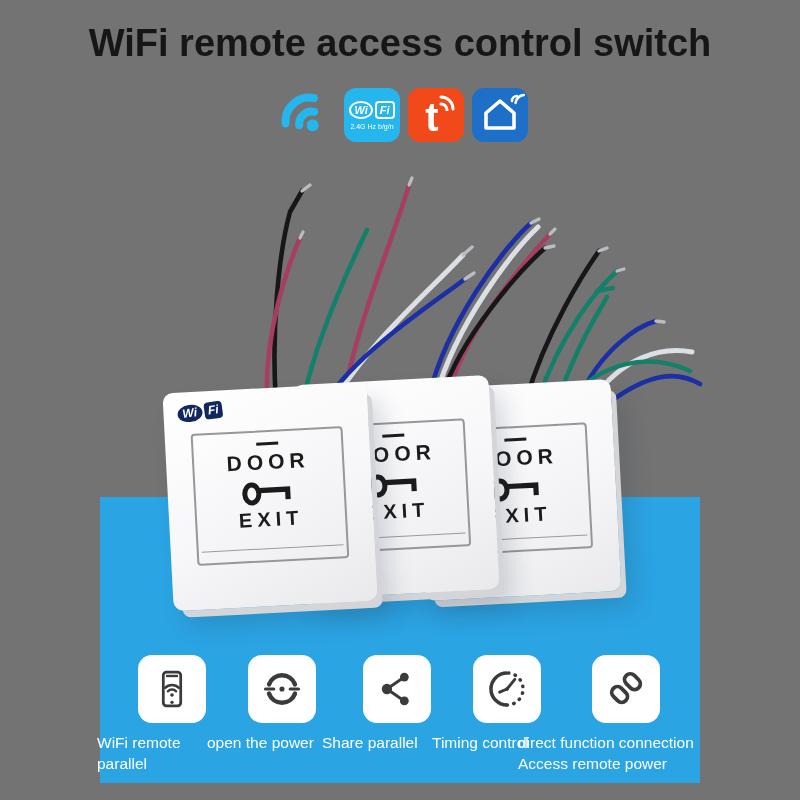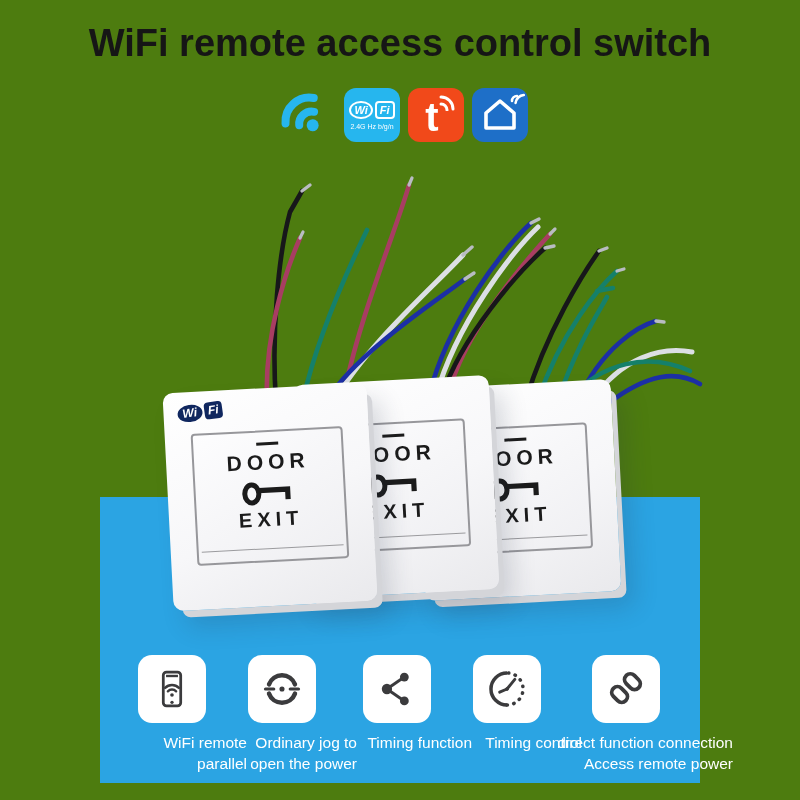--- a/index.html
+++ b/index.html
@@ -1,16 +1,16 @@
 <!DOCTYPE html>
 <html><head>
 <meta charset="utf-8">
 <style>
   html,body{margin:0;padding:0;background:#ffffff;}
-  .canvas{position:relative;width:800px;height:800px;background:#4d7c0f;overflow:hidden;
+  .canvas{position:relative;width:800px;height:800px;background:#737373;overflow:hidden;
           font-family:"Liberation Sans", sans-serif;}
 
   
   .title{position:absolute;top:22px;left:0;width:100%;text-align:center;
          font-size:38px;font-weight:700;color:#161616;letter-spacing:0;margin:0;}
 
   
   .brand-row{position:absolute;top:86px;left:50%;transform:translateX(-50%);
              display:flex;align-items:center;gap:8px;height:58px;}
   .wifi-signal-svg{overflow:visible;}
@@ -58,21 +58,21 @@
   .p-fi{background:#10275f;color:#fff;font-size:12px;font-weight:700;font-style:italic;
         border-radius:4px;padding:2px 4px;line-height:13px;margin-left:2px;}
 
   
   .feature{position:absolute;top:655px;z-index:5;}
   .f1{left:97px;width:150px;}  .f2{left:207px;width:150px;}
   .f3{left:322px;width:150px;} .f4{left:432px;width:150px;}
   .f5{left:518px;width:215px;}
   .feature-card{width:68px;height:68px;margin:0 auto;background:#fff;border-radius:14px;
                 display:flex;align-items:center;justify-content:center;}
-  .feature-label{margin-top:9px;text-align:right;color:#fff;font-size:15.5px;line-height:21px;}
+  .feature-label{margin-top:9px;text-align:left;color:#fff;font-size:15.5px;line-height:21px;}
   .fsvg{stroke:#3b3b3d;fill:none;}
 </style>
 </head>
 <body>
 
 <div class="canvas">
 
   <h1 class="title">WiFi remote access control switch</h1>
 
   <div class="brand-row">
@@ -214,37 +214,36 @@
     <div class="feature-card">
       <svg width="44" height="44" viewBox="0 0 48 48" class="fsvg">
         <path d="M9.9,18.9 A15,15 0 0 1 38.1,18.9" stroke-width="5" stroke-linecap="round"></path>
         <path d="M38.1,29.1 A15,15 0 0 1 9.9,29.1" stroke-width="5" stroke-linecap="round"></path>
         <circle cx="24" cy="24" r="2.8" fill="#3b3b3d" stroke="none"></circle>
         <path d="M33,24 h9" stroke-width="3.5" stroke-linecap="round"></path>
         <path d="M6,24 h9" stroke-width="3.5" stroke-linecap="round"></path>
       </svg>
     </div>
     <div class="feature-label">
-      <div>Ordinary jog to</div>
       <div>open the power</div>
     </div>
   </div>
 
   <div class="feature f3">
     <div class="feature-card">
       <svg width="44" height="44" viewBox="0 0 48 48" class="fsvg">
         <line x1="13" y1="24" x2="32" y2="11" stroke-width="3.2"></line>
         <line x1="13" y1="24" x2="32" y2="37" stroke-width="3.2"></line>
         <circle cx="32" cy="11" r="4.8" fill="#3b3b3d" stroke="none"></circle>
         <circle cx="13" cy="24" r="5.6" fill="#3b3b3d" stroke="none"></circle>
         <circle cx="32" cy="37" r="4.8" fill="#3b3b3d" stroke="none"></circle>
       </svg>
     </div>
     <div class="feature-label">
-      <div>Timing function</div>
+      <div>Share parallel</div>
       <div></div>
     </div>
   </div>
 
   <div class="feature f4">
     <div class="feature-card">
       <svg width="44" height="44" viewBox="0 0 48 48" class="fsvg">
         <path d="M24,6.5 A17.5,17.5 0 0 0 24,41.5" stroke-width="3.8"></path>
         <path d="M24,41.5 A17.5,17.5 0 0 0 24,6.5" stroke-width="3.8" stroke-dasharray="0.5 7" stroke-linecap="round"></path>
         <line x1="24" y1="24" x2="32.5" y2="13.5" stroke-width="3.2" stroke-linecap="round"></line>

